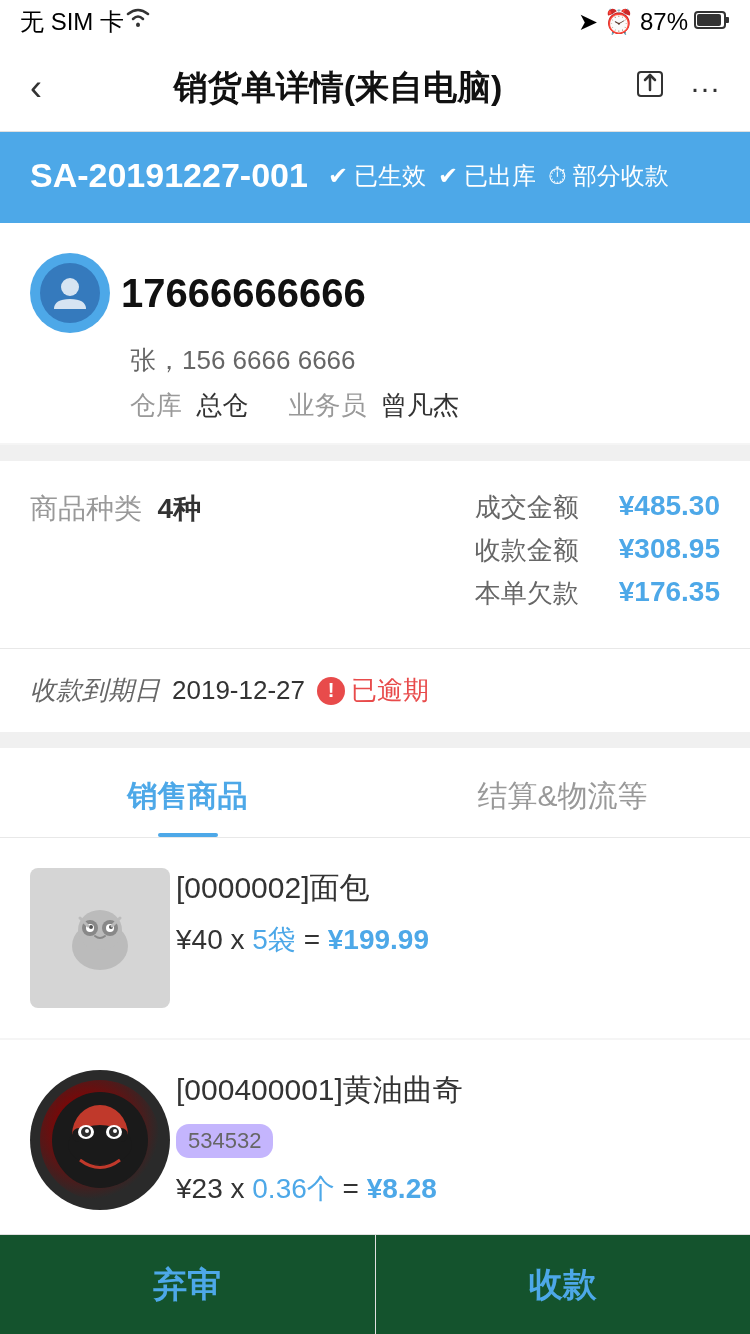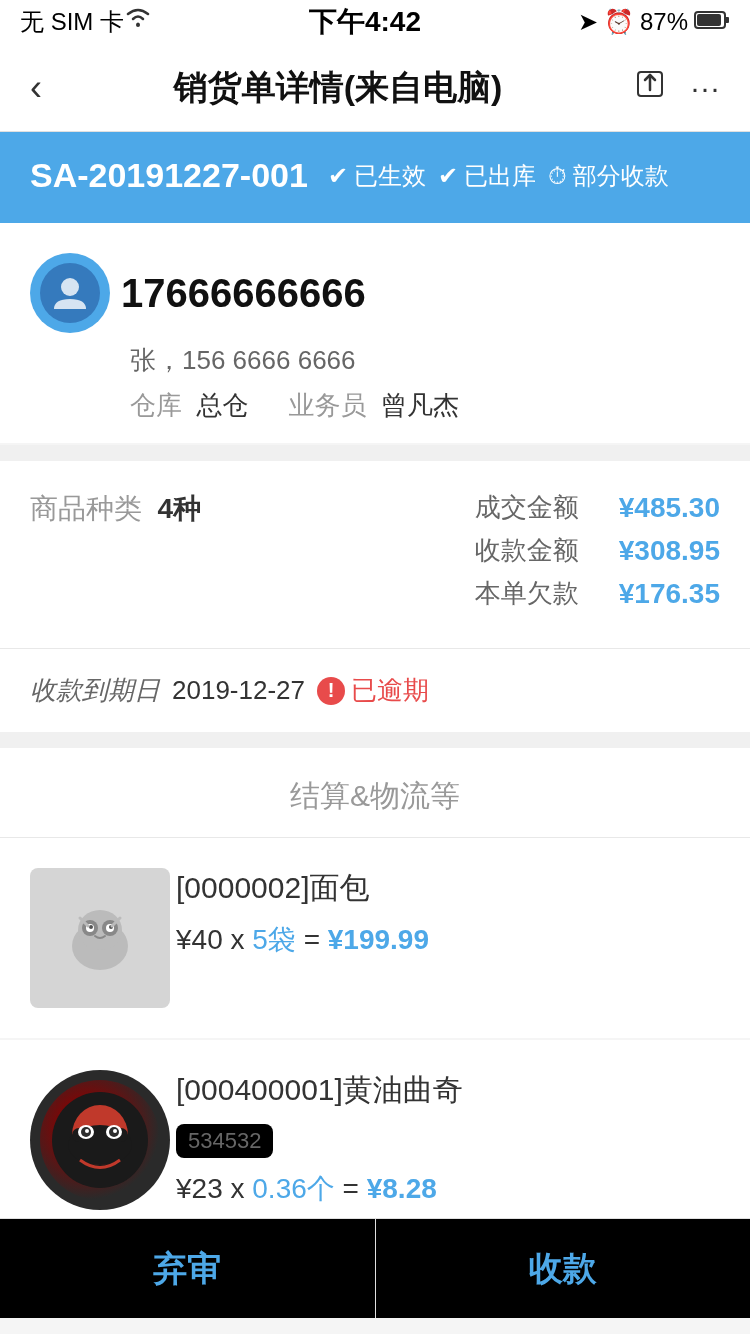--- a/index.html
+++ b/index.html
@@ -153,21 +153,21 @@
     .stats-left { font-size: 28px; color: #333; }
     .stats-kind-label { color: #999; }
     .stats-kind-value { font-weight: 600; }
     .stats-right { text-align: right; }
     .stats-row {
       display: flex;
       justify-content: space-between;
       gap: 40px;
       font-size: 26px;
       margin-bottom: 8px;
-      align-items: center;
+      align-items: flex-start;
     }
     .stats-row-label { color: #666; }
     .stats-row-value { color: #4DA8E8; font-weight: 600; font-size: 28px; }
 
     
     .due-section {
       background: #fff;
       padding: 24px 30px;
       display: flex;
       align-items: center;
@@ -251,42 +251,42 @@
     }
     .product-info { flex: 1; }
     .product-name {
       font-size: 30px;
       color: #333;
       margin-bottom: 12px;
       font-weight: 500;
     }
     .product-tag {
       display: inline-block;
-      background: #000000;
+      background: #c4b5fd;
       color: #666;
       font-size: 22px;
       padding: 4px 12px;
-      border-radius: 8px;
+      border-radius: 13px;
       margin-bottom: 12px;
     }
     .product-price {
       font-size: 28px;
       color: #333;
     }
     .price-qty { color: #4DA8E8; }
     .price-total { color: #4DA8E8; font-weight: 600; }
 
     
     .bottom-bar {
       position: fixed;
-      bottom: 16px;
+      bottom: 0;
       left: 0;
       width: 750px;
       height: 100px;
-      background: #000000;
+      background: #14532d;
       border-top: 1px solid #e0e0e0;
       display: flex;
     }
     .bottom-btn {
       flex: 1;
       display: flex;
       align-items: center;
       justify-content: center;
       font-size: 34px;
       font-weight: 600;
@@ -330,21 +330,20 @@
     <span>无 SIM 卡</span>
     <span>
       <svg width="28" height="22" viewBox="0 0 28 22" fill="none">
         <path d="M14 18 C14 18 14 18 14 18" stroke="#333" stroke-width="3" stroke-linecap="round"></path>
         <path d="M9 13 Q14 8 19 13" stroke="#333" stroke-width="2.5" fill="none" stroke-linecap="round"></path>
         <path d="M4 8 Q14 0 24 8" stroke="#333" stroke-width="2.5" fill="none" stroke-linecap="round"></path>
         <circle cx="14" cy="19" r="2" fill="#333"></circle>
       </svg>
     </span>
   </div>
-  <div class="status-center">下午4:42</div>
   <div class="status-right">
     <span>➤</span>
     <span>⏰</span>
     <span>87%</span>
     <span>
       <svg width="36" height="20" viewBox="0 0 36 20">
         <rect x="1" y="2" width="30" height="16" rx="3" stroke="#333" stroke-width="2" fill="none"></rect>
         <rect x="31" y="7" width="4" height="6" rx="1" fill="#333"></rect>
         <rect x="3" y="4" width="24" height="12" rx="2" fill="#333"></rect>
       </svg>
@@ -442,20 +441,21 @@
   <span>2019-12-27</span>
   <span class="overdue-badge">
     <span class="overdue-dot">!</span>
     <span>已逾期</span>
   </span>
 </div>
 
 <div class="divider"></div>
 
 <div class="tabs-bar">
+  <div class="tab active">销售商品</div>
   <div class="tab">结算&amp;物流等</div>
 </div>
 
 <div class="product-list">
 
   <div class="product-item">
     <div class="product-img">
       <div style="width:140px;height:140px;background:#d5d5d5;display:flex;align-items:center;justify-content:center;">
 
         <svg width="80" height="80" viewBox="0 0 80 80" fill="none">

